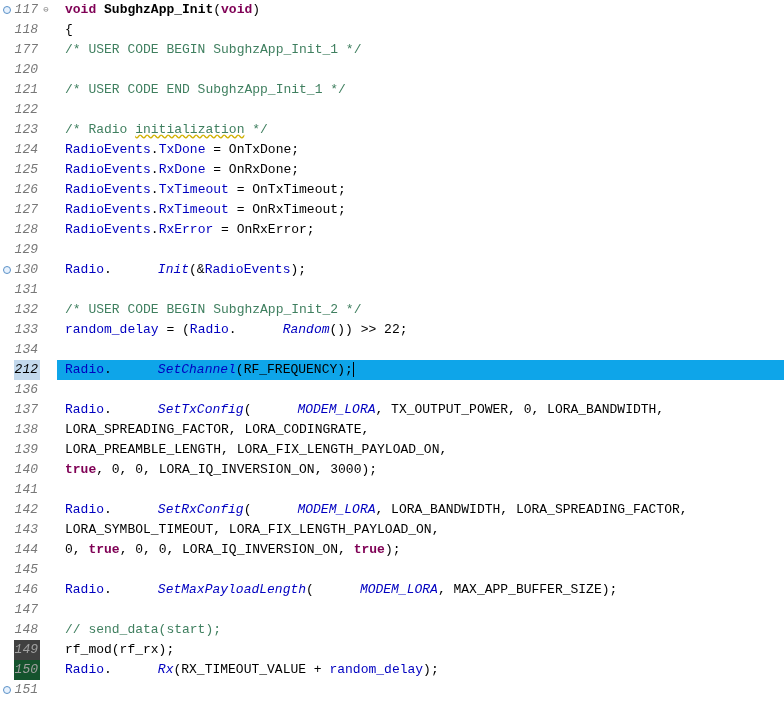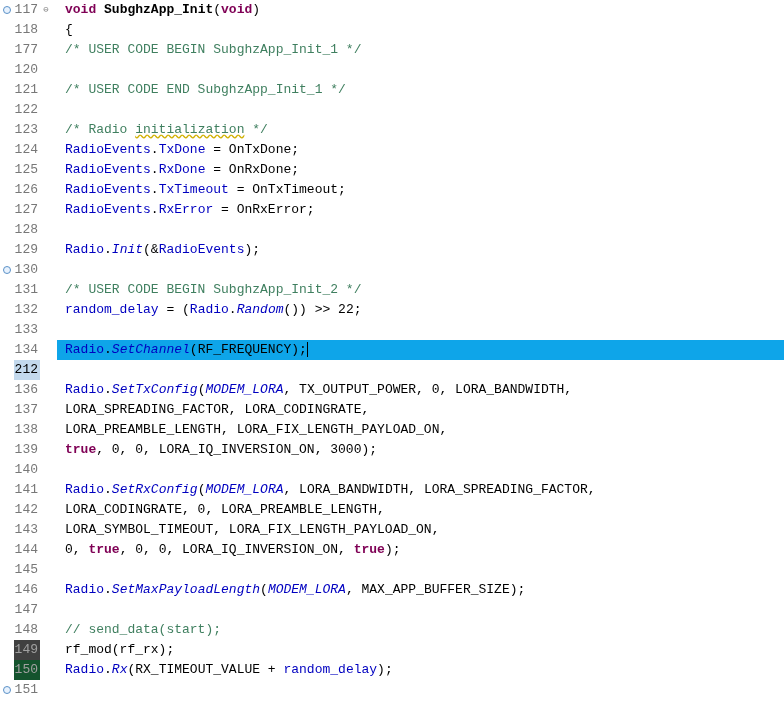--- a/index.html
+++ b/index.html
@@ -18,20 +18,21 @@
     color: #787878;
     user-select: none;
     border-right: 1px solid #ffffff;
   }
   .gutter-row {
     display: flex;
     align-items: center;
     justify-content: flex-end;
     height: 20px;
     padding-right: 4px;
+    font-style: italic;
   }
   .marker-col {
     width: 14px;
     display: flex;
     justify-content: center;
     align-items: center;
   }
   .ln {
     width: 26px;
     text-align: right;
@@ -54,21 +55,21 @@
   .circle-marker {
     width: 8px; height: 8px;
     border: 1px solid #5b91c7;
     border-radius: 50%;
     background: #e8f2fe;
   }
   .k { color: #7f0055; font-weight: bold; }
   .fn { font-weight: bold; color: #000; }
   .c { color: #3f7f5f; }
   .s  { color: #000; }
-  .it { color: #0000c0; font-style: italic; }
+  .it { color: #0000c0; font-style: italic; margin-left: 46px; }
   .fld { color: #0000c0; }
   .cursor {
     display: inline-block;
     width: 1px; height: 15px;
     background: #000;
     vertical-align: text-bottom;
     margin-left: 0px;
   }
   .wavy {
     text-decoration-line: underline;
@@ -268,36 +269,36 @@
       <div class="code-line"><span></span><span class="k">void</span><span class="s"> </span><span class="fn">SubghzApp_Init</span><span class="s">(</span><span class="k">void</span><span class="s">)</span></div>
       <div class="code-line"><span></span><span class="s">{</span></div>
       <div class="code-line"><span>  </span><span class="c">/* USER CODE BEGIN SubghzApp_Init_1 */</span></div>
       <div class="code-line"><span></span></div>
       <div class="code-line"><span>  </span><span class="c">/* USER CODE END SubghzApp_Init_1 */</span></div>
       <div class="code-line"><span></span></div>
       <div class="code-line"><span>  </span><span class="c">/* Radio </span><span class="c wavy">initialization</span><span class="c"> */</span></div>
       <div class="code-line"><span>  </span><span class="fld">RadioEvents</span><span class="s">.</span><span class="fld">TxDone</span><span class="s"> = OnTxDone;</span></div>
       <div class="code-line"><span>  </span><span class="fld">RadioEvents</span><span class="s">.</span><span class="fld">RxDone</span><span class="s"> = OnRxDone;</span></div>
       <div class="code-line"><span>  </span><span class="fld">RadioEvents</span><span class="s">.</span><span class="fld">TxTimeout</span><span class="s"> = OnTxTimeout;</span></div>
+      <div class="code-line"><span>  </span><span class="fld">RadioEvents</span><span class="s">.</span><span class="fld">RxTimeout</span><span class="s"> = OnRxTimeout;</span></div>
       <div class="code-line"><span>  </span><span class="fld">RadioEvents</span><span class="s">.</span><span class="fld">RxError</span><span class="s"> = OnRxError;</span></div>
       <div class="code-line"><span></span></div>
       <div class="code-line"><span>  </span><span class="fld">Radio</span><span class="s">.</span><span class="it">Init</span><span class="s">(&amp;</span><span class="fld">RadioEvents</span><span class="s">);</span></div>
       <div class="code-line"><span></span></div>
       <div class="code-line"><span>  </span><span class="c">/* USER CODE BEGIN SubghzApp_Init_2 */</span></div>
       <div class="code-line"><span>  </span><span class="fld">random_delay</span><span class="s"> = (</span><span class="fld">Radio</span><span class="s">.</span><span class="it">Random</span><span class="s">()) &gt;&gt; 22;</span></div>
       <div class="code-line"><span></span></div>
       <div class="code-line highlight-line"><span>  </span><span class="fld">Radio</span><span class="s">.</span><span class="it">SetChannel</span><span class="s">(RF_FREQUENCY);</span><span class="cursor"></span></div>
       <div class="code-line"><span></span></div>
       <div class="code-line"><span>  </span><span class="fld">Radio</span><span class="s">.</span><span class="it">SetTxConfig</span><span class="s">(</span><span class="it">MODEM_LORA</span><span class="s">, TX_OUTPUT_POWER, 0, LORA_BANDWIDTH,</span></div>
       <div class="code-line"><span></span><span class="s">                    LORA_SPREADING_FACTOR, LORA_CODINGRATE,</span></div>
       <div class="code-line"><span></span><span class="s">                    LORA_PREAMBLE_LENGTH, LORA_FIX_LENGTH_PAYLOAD_ON,</span></div>
       <div class="code-line"><span></span><span class="k">                    true</span><span class="s">, 0, 0, LORA_IQ_INVERSION_ON, 3000);</span></div>
       <div class="code-line"><span></span></div>
       <div class="code-line"><span>  </span><span class="fld">Radio</span><span class="s">.</span><span class="it">SetRxConfig</span><span class="s">(</span><span class="it">MODEM_LORA</span><span class="s">, LORA_BANDWIDTH, LORA_SPREADING_FACTOR,</span></div>
-      <div class="code-line"><span></span><span class="s">                    LORA_CODINGRATE, 0, LORA_PREAMBLE_LENGTH,</span></div>
       <div class="code-line"><span></span><span class="s">                    LORA_SYMBOL_TIMEOUT, LORA_FIX_LENGTH_PAYLOAD_ON,</span></div>
       <div class="code-line"><span></span><span class="s">                    0, </span><span class="k">true</span><span class="s">, 0, 0, LORA_IQ_INVERSION_ON, </span><span class="k">true</span><span class="s">);</span></div>
       <div class="code-line"><span></span></div>
       <div class="code-line"><span>  </span><span class="fld">Radio</span><span class="s">.</span><span class="it">SetMaxPayloadLength</span><span class="s">(</span><span class="it">MODEM_LORA</span><span class="s">, MAX_APP_BUFFER_SIZE);</span></div>
       <div class="code-line"><span></span></div>
       <div class="code-line"><span>  </span><span class="c">// send_data(start);</span></div>
       <div class="code-line"><span>  </span><span class="s">rf_mod(rf_rx);</span></div>
       <div class="code-line"><span>  </span><span class="fld">Radio</span><span class="s">.</span><span class="it">Rx</span><span class="s">(RX_TIMEOUT_VALUE + </span><span class="fld">random_delay</span><span class="s">);</span></div>
     </div>
 </div>

